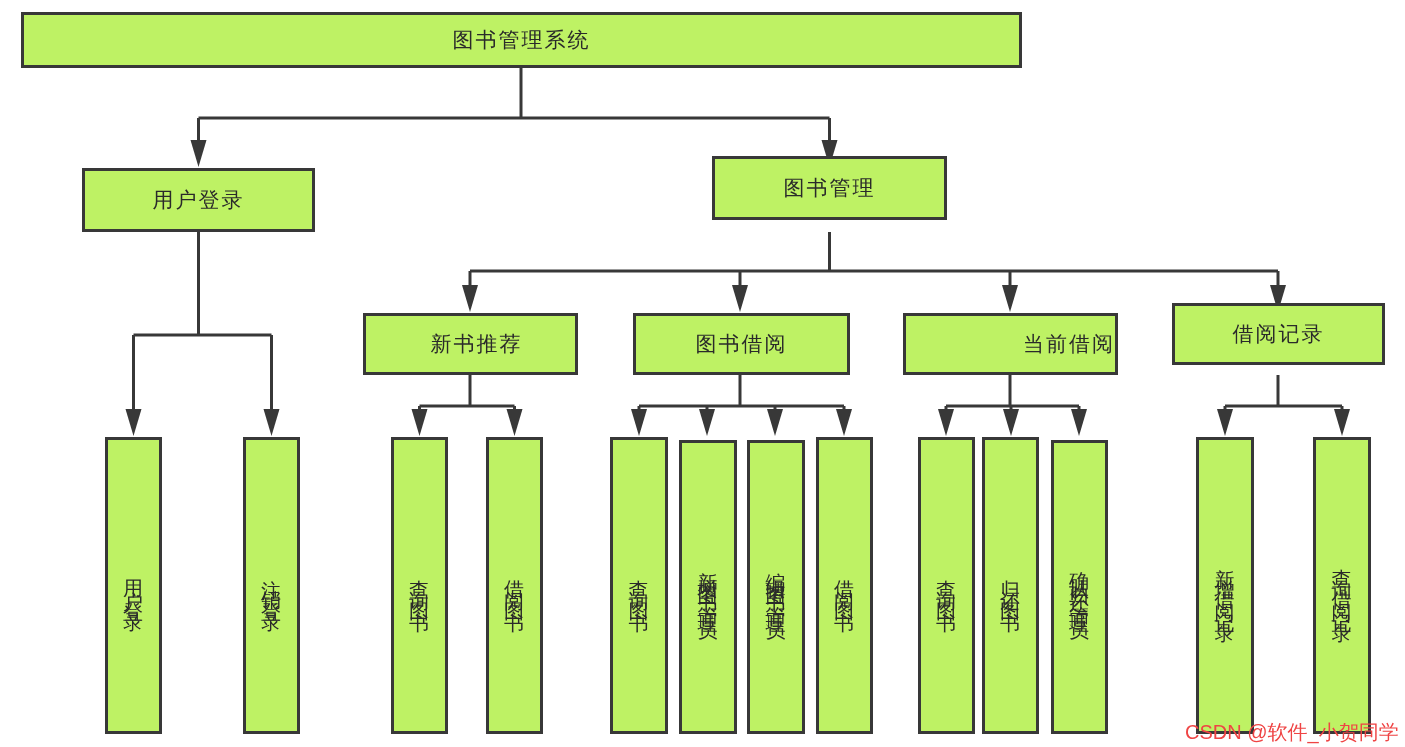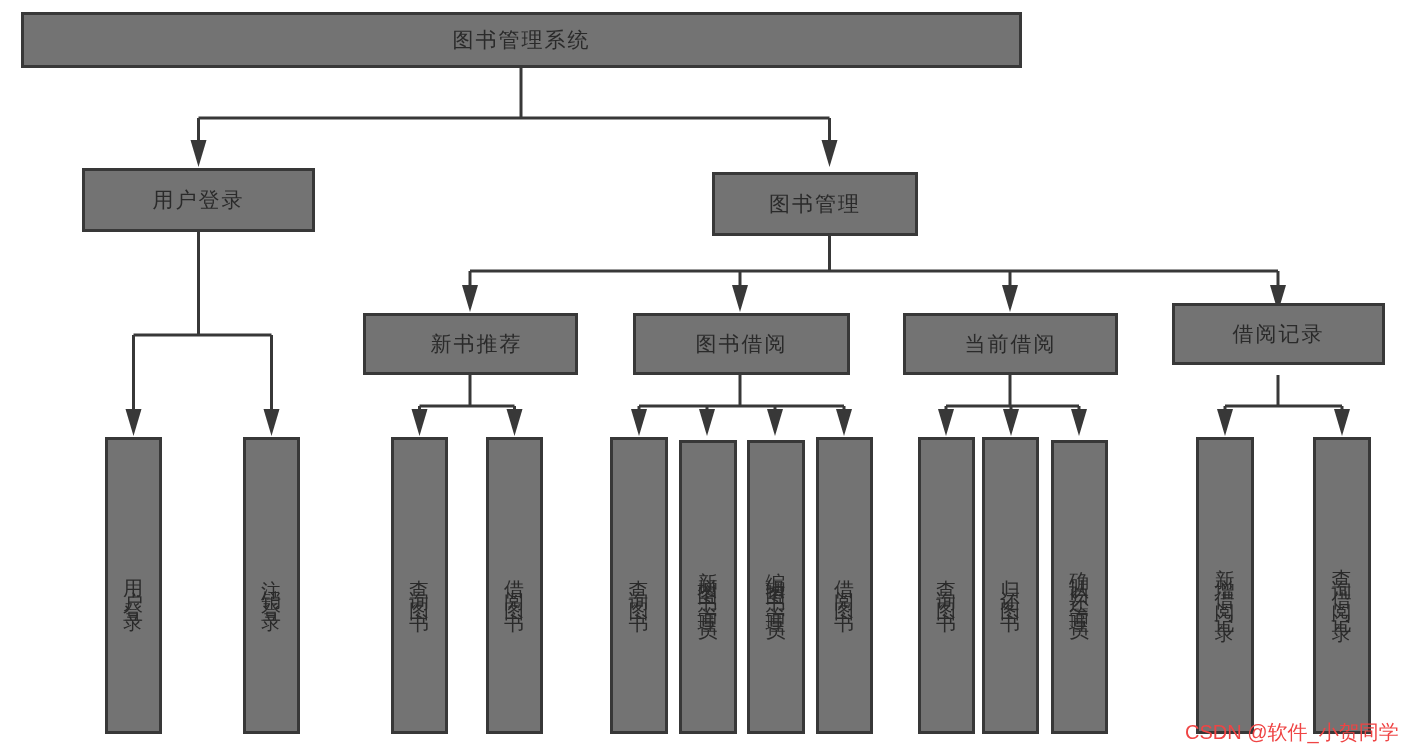--- a/index.html
+++ b/index.html
@@ -14,21 +14,21 @@
   }
   .connectors {
     position: absolute;
     left: 0; top: 0;
     width: 1405px; height: 747px;
     z-index: 1;
   }
   .node {
     position: absolute;
     box-sizing: border-box;
-    background: #737373;
+    background: #bef264;
     border: 3px solid #383838;
     z-index: 2;
     display: flex;
     align-items: center;
     justify-content: center;
   }
   .hbox .label {
     font-size: 21px;
     letter-spacing: 2px;
     color: #2a2a2a;
@@ -125,31 +125,31 @@
     </g>
   </svg>
 
   <div class="node hbox" style="left:21px; top:12px; width:1001px; height:56px;">
     <span class="label">图书管理系统</span>
   </div>
 
   <div class="node hbox" style="left:82px; top:168px; width:233px; height:64px;">
     <span class="label">用户登录</span>
   </div>
-  <div class="node hbox" style="left:712px; top:172px; width:206px; height:64px;">
+  <div class="node hbox" style="left:712px; top:156px; width:235px; height:64px;">
     <span class="label">图书管理</span>
   </div>
 
   <div class="node hbox" style="left:363px; top:313px; width:215px; height:62px;padding-left:12px;">
     <span class="label">新书推荐</span>
   </div>
   <div class="node hbox" style="left:633px; top:313px; width:217px; height:62px;">
     <span class="label">图书借阅</span>
   </div>
-  <div class="node hbox" style="left:903px; top:313px; width:215px; height:62px;">
+  <div class="node hbox" style="left:903px; top:313px; width:215px; height:62px;justify-content:flex-end;">
     <span class="label">当前借阅</span>
   </div>
   <div class="node hbox" style="left:1172px; top:303px; width:213px; height:62px;">
     <span class="label">借阅记录</span>
   </div>
 
   <div class="node vbox" style="left:105px; top:437px; width:57px; height:297px;">
     <span class="label">用户登录</span>
   </div>
   <div class="node vbox" style="left:243px; top:437px; width:57px; height:297px;">

